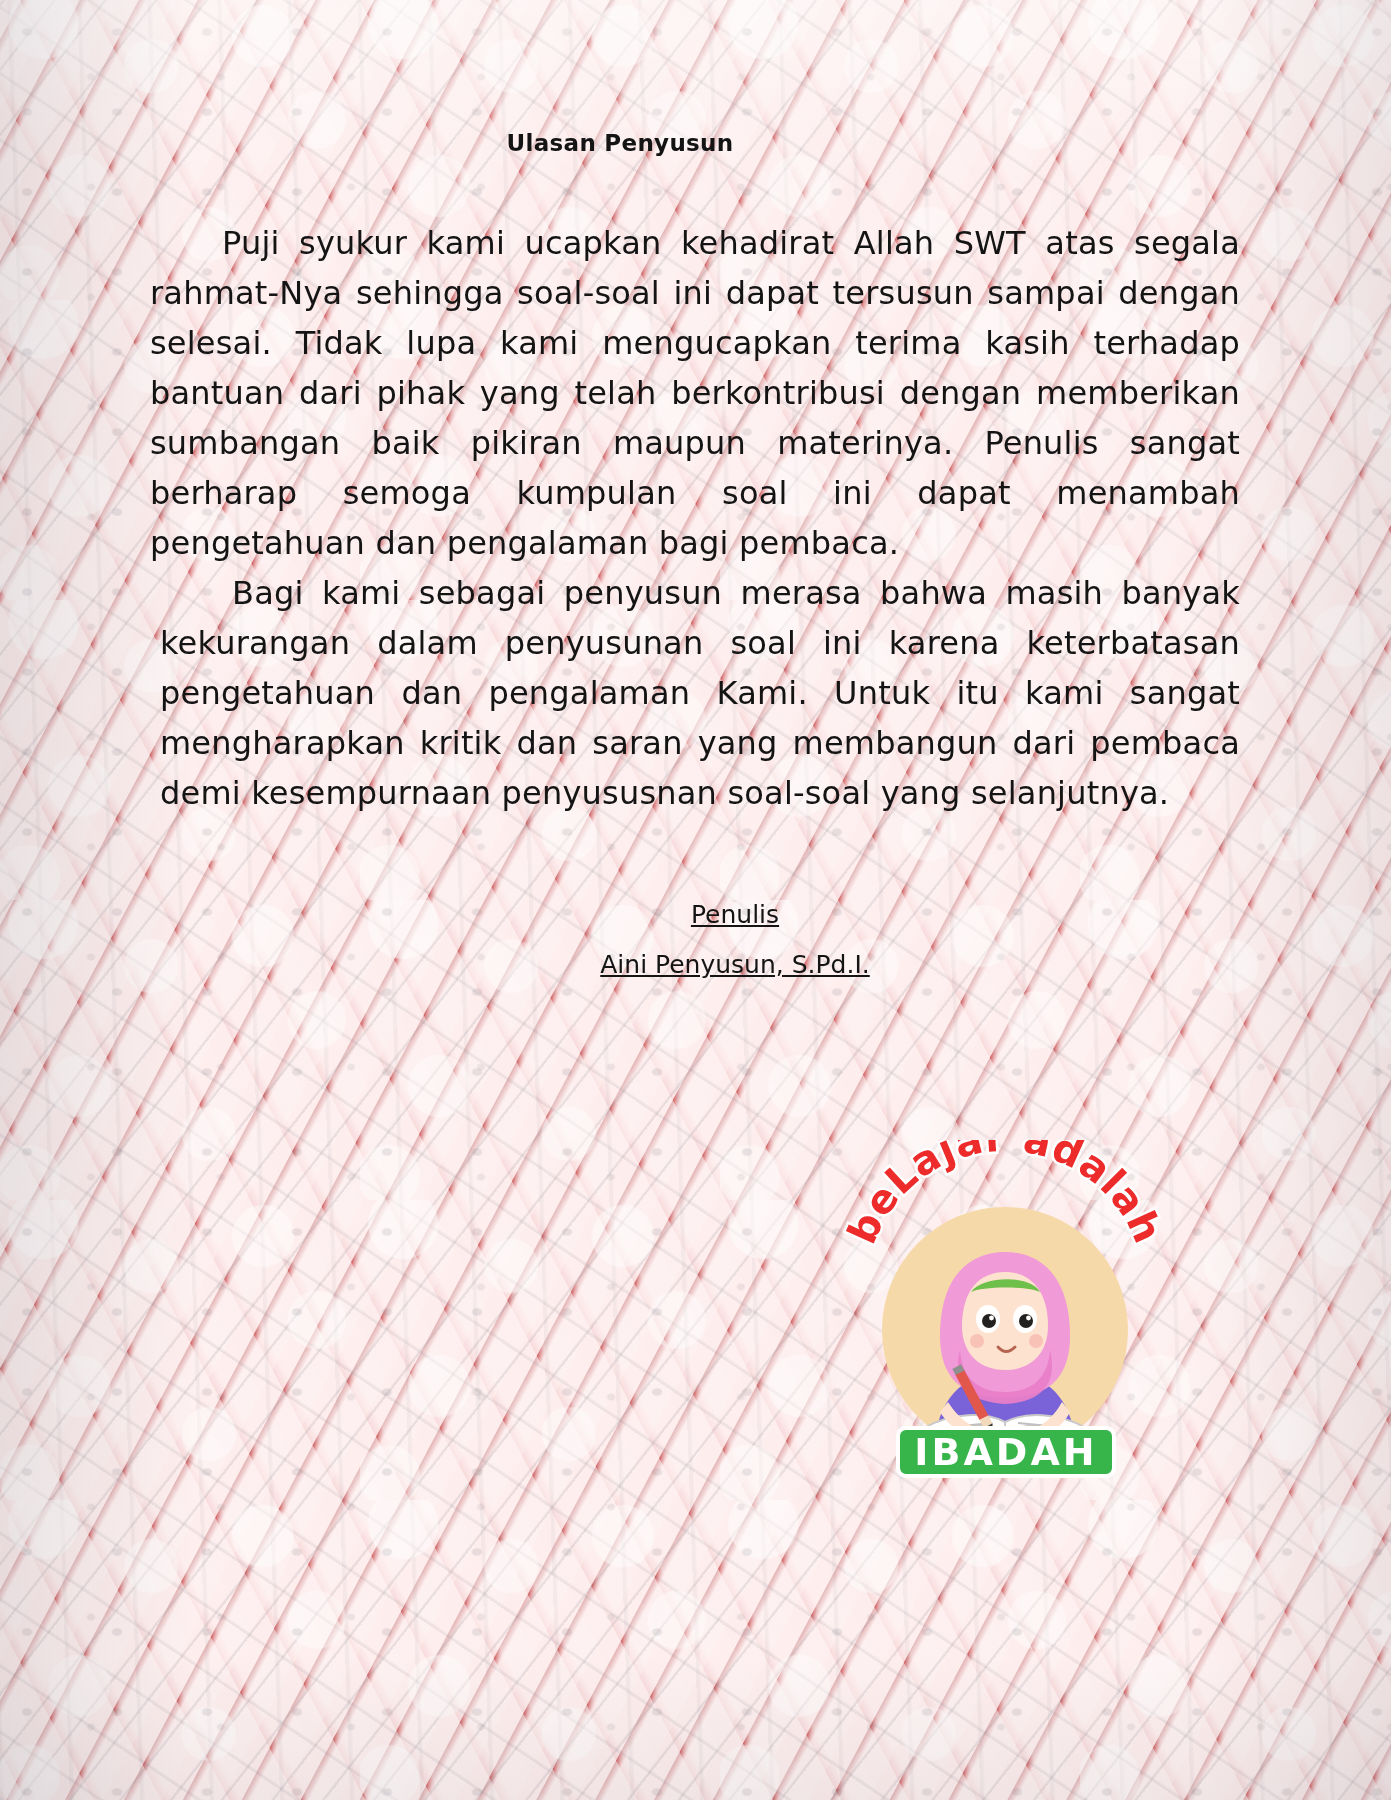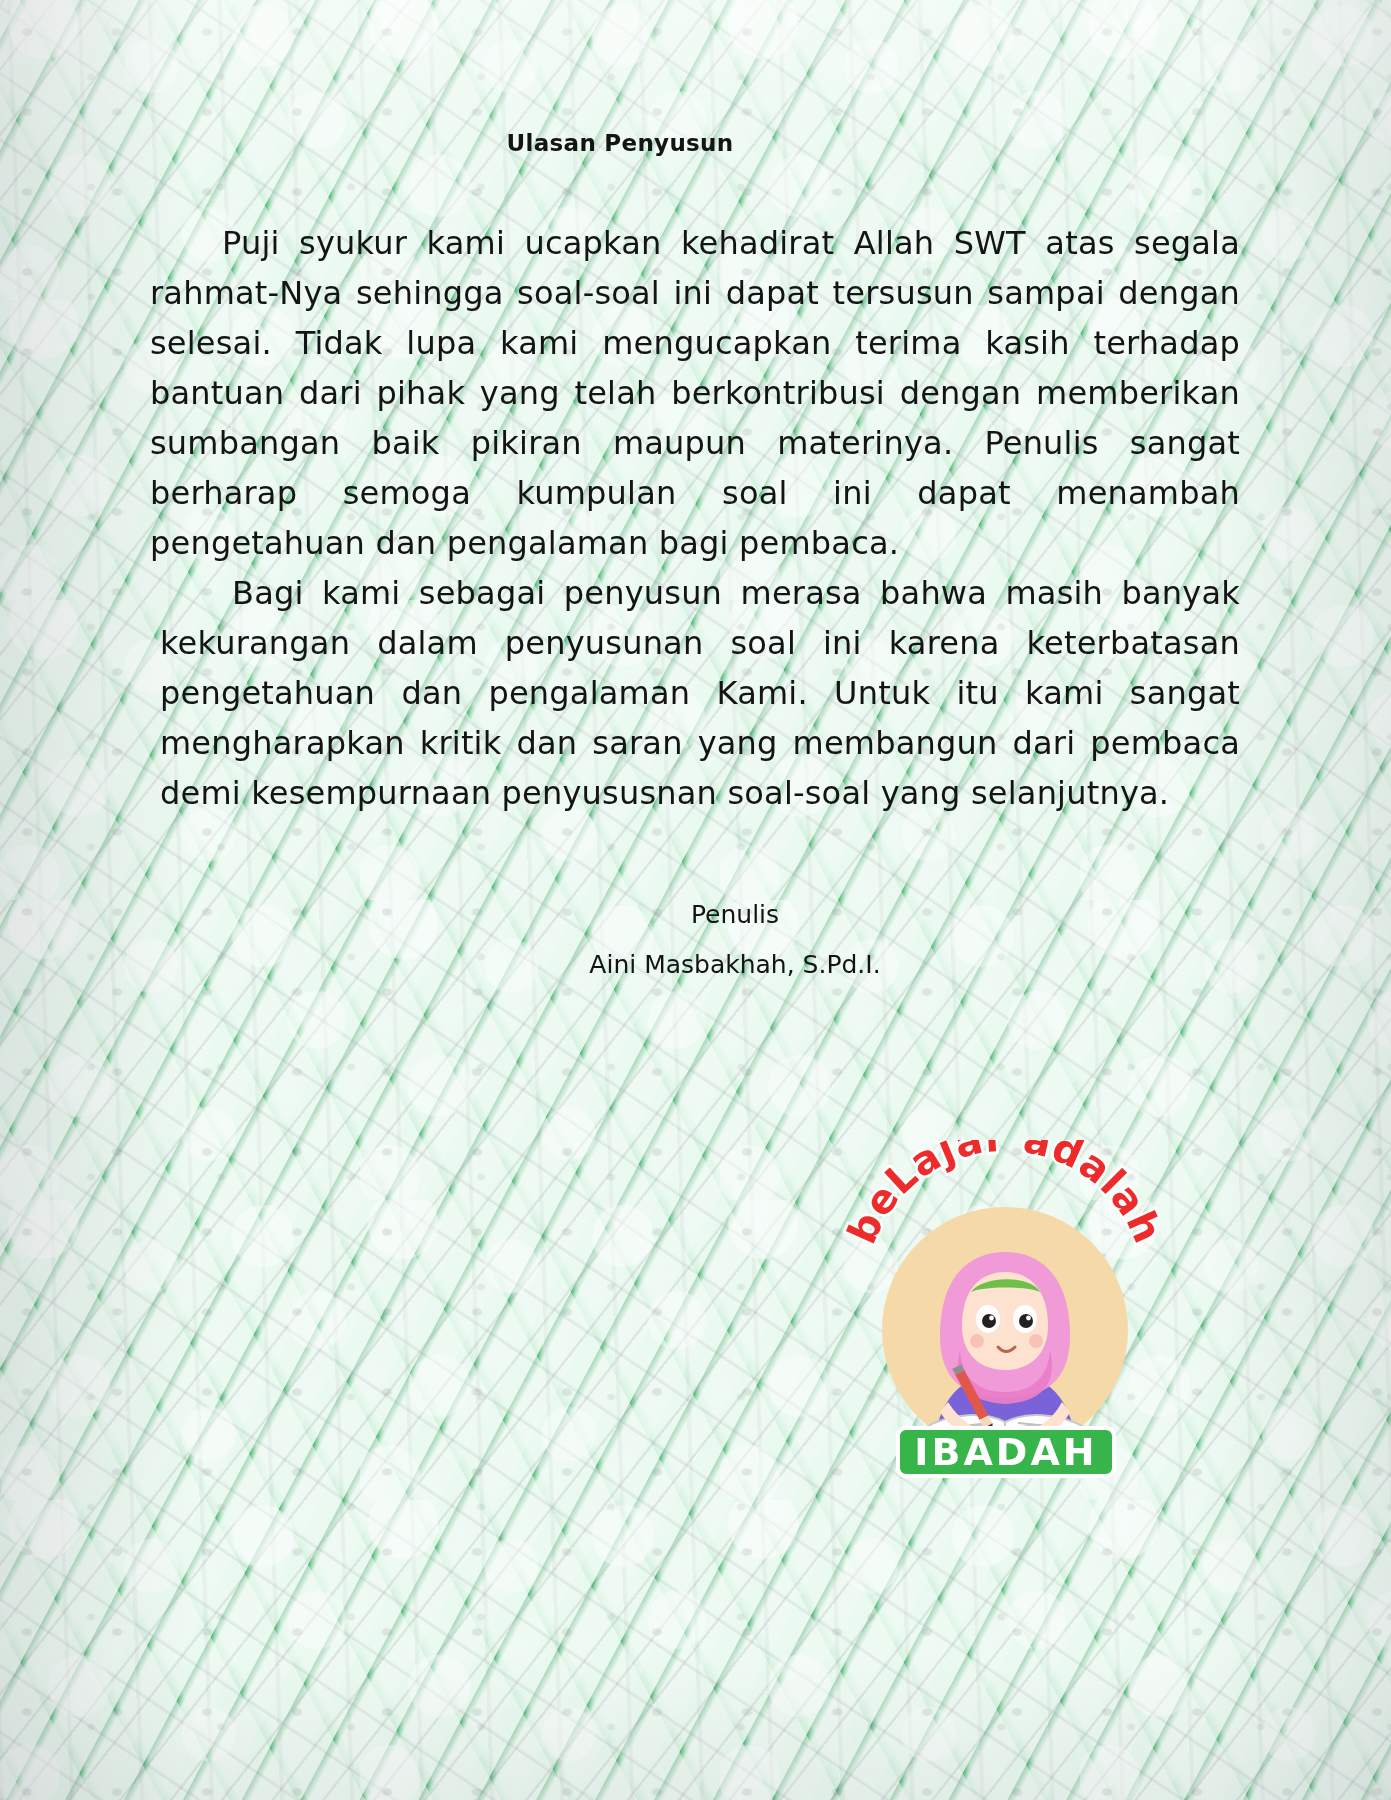--- a/index.html
+++ b/index.html
@@ -11,21 +11,21 @@
     height: 1800px;
     overflow: hidden;
     font-family: "DejaVu Sans", sans-serif;
   }
 
   
   .page {
     position: relative;
     width: 1391px;
     height: 1800px;
-    background-color: #22c55e;
+    background-color: #ef4444;
     overflow: hidden;
   }
   .texture {
     position: absolute;
     inset: 0;
     pointer-events: none;
   }
   .tex-a {
     background-image:
       repeating-linear-gradient(118deg, rgba(255,255,255,0.85) 0px, rgba(255,255,255,0.85) 18px, rgba(150,150,155,0.22) 19px, rgba(255,255,255,0.9) 26px, rgba(255,255,255,0.9) 52px),
@@ -99,21 +99,21 @@
     margin-top: 0;
     margin-left: 10px;
   }
   .signoff {
     margin-top: 72px;
     text-align: center;
     font-size: 25px;
     line-height: 50px;
     padding-left: 80px;
   }
-  .signoff div { white-space: nowrap; }
+  .signoff div { white-space: nowrap; text-decoration: underline; }
 
   
   .sticker {
     position: absolute;
     left: 840px;
     top: 1140px;
     width: 330px;
     height: 340px;
     z-index: 6;
   }
@@ -130,21 +130,21 @@
   <div class="vignette"></div>
 
   <div class="doc">
     <h1 class="doc-title">Ulasan Penyusun</h1>
 
     <p class="para">Puji syukur kami ucapkan kehadirat Allah SWT atas segala rahmat-Nya sehingga soal-soal ini dapat tersusun sampai dengan selesai. Tidak lupa kami mengucapkan terima kasih terhadap bantuan dari pihak yang telah berkontribusi dengan memberikan sumbangan baik pikiran maupun materinya. Penulis sangat berharap semoga kumpulan soal ini dapat menambah pengetahuan dan pengalaman bagi pembaca.</p>
     <p class="para">Bagi kami sebagai penyusun merasa bahwa masih banyak kekurangan dalam penyusunan soal ini karena keterbatasan pengetahuan dan pengalaman Kami. Untuk itu kami sangat mengharapkan kritik dan saran yang membangun dari pembaca demi kesempurnaan penyususnan soal-soal yang selanjutnya.</p>
 
     <div class="signoff">
       <div>Penulis</div>
-      <div>Aini Masbakhah, S.Pd.I.</div>
+      <div>Aini Penyusun, S.Pd.I.</div>
     </div>
   </div>
 
   <div class="sticker">
     <svg width="330" height="340" viewBox="0 0 330 340" xmlns="http://www.w3.org/2000/svg">
       <defs>
         <path id="arcpath" d="M 26,150 A 138,138 0 0 1 304,150" fill="none"></path>
         <clipPath id="bookclip">
             <rect x="55" y="230" width="220" height="70"></rect>
           </clipPath>

